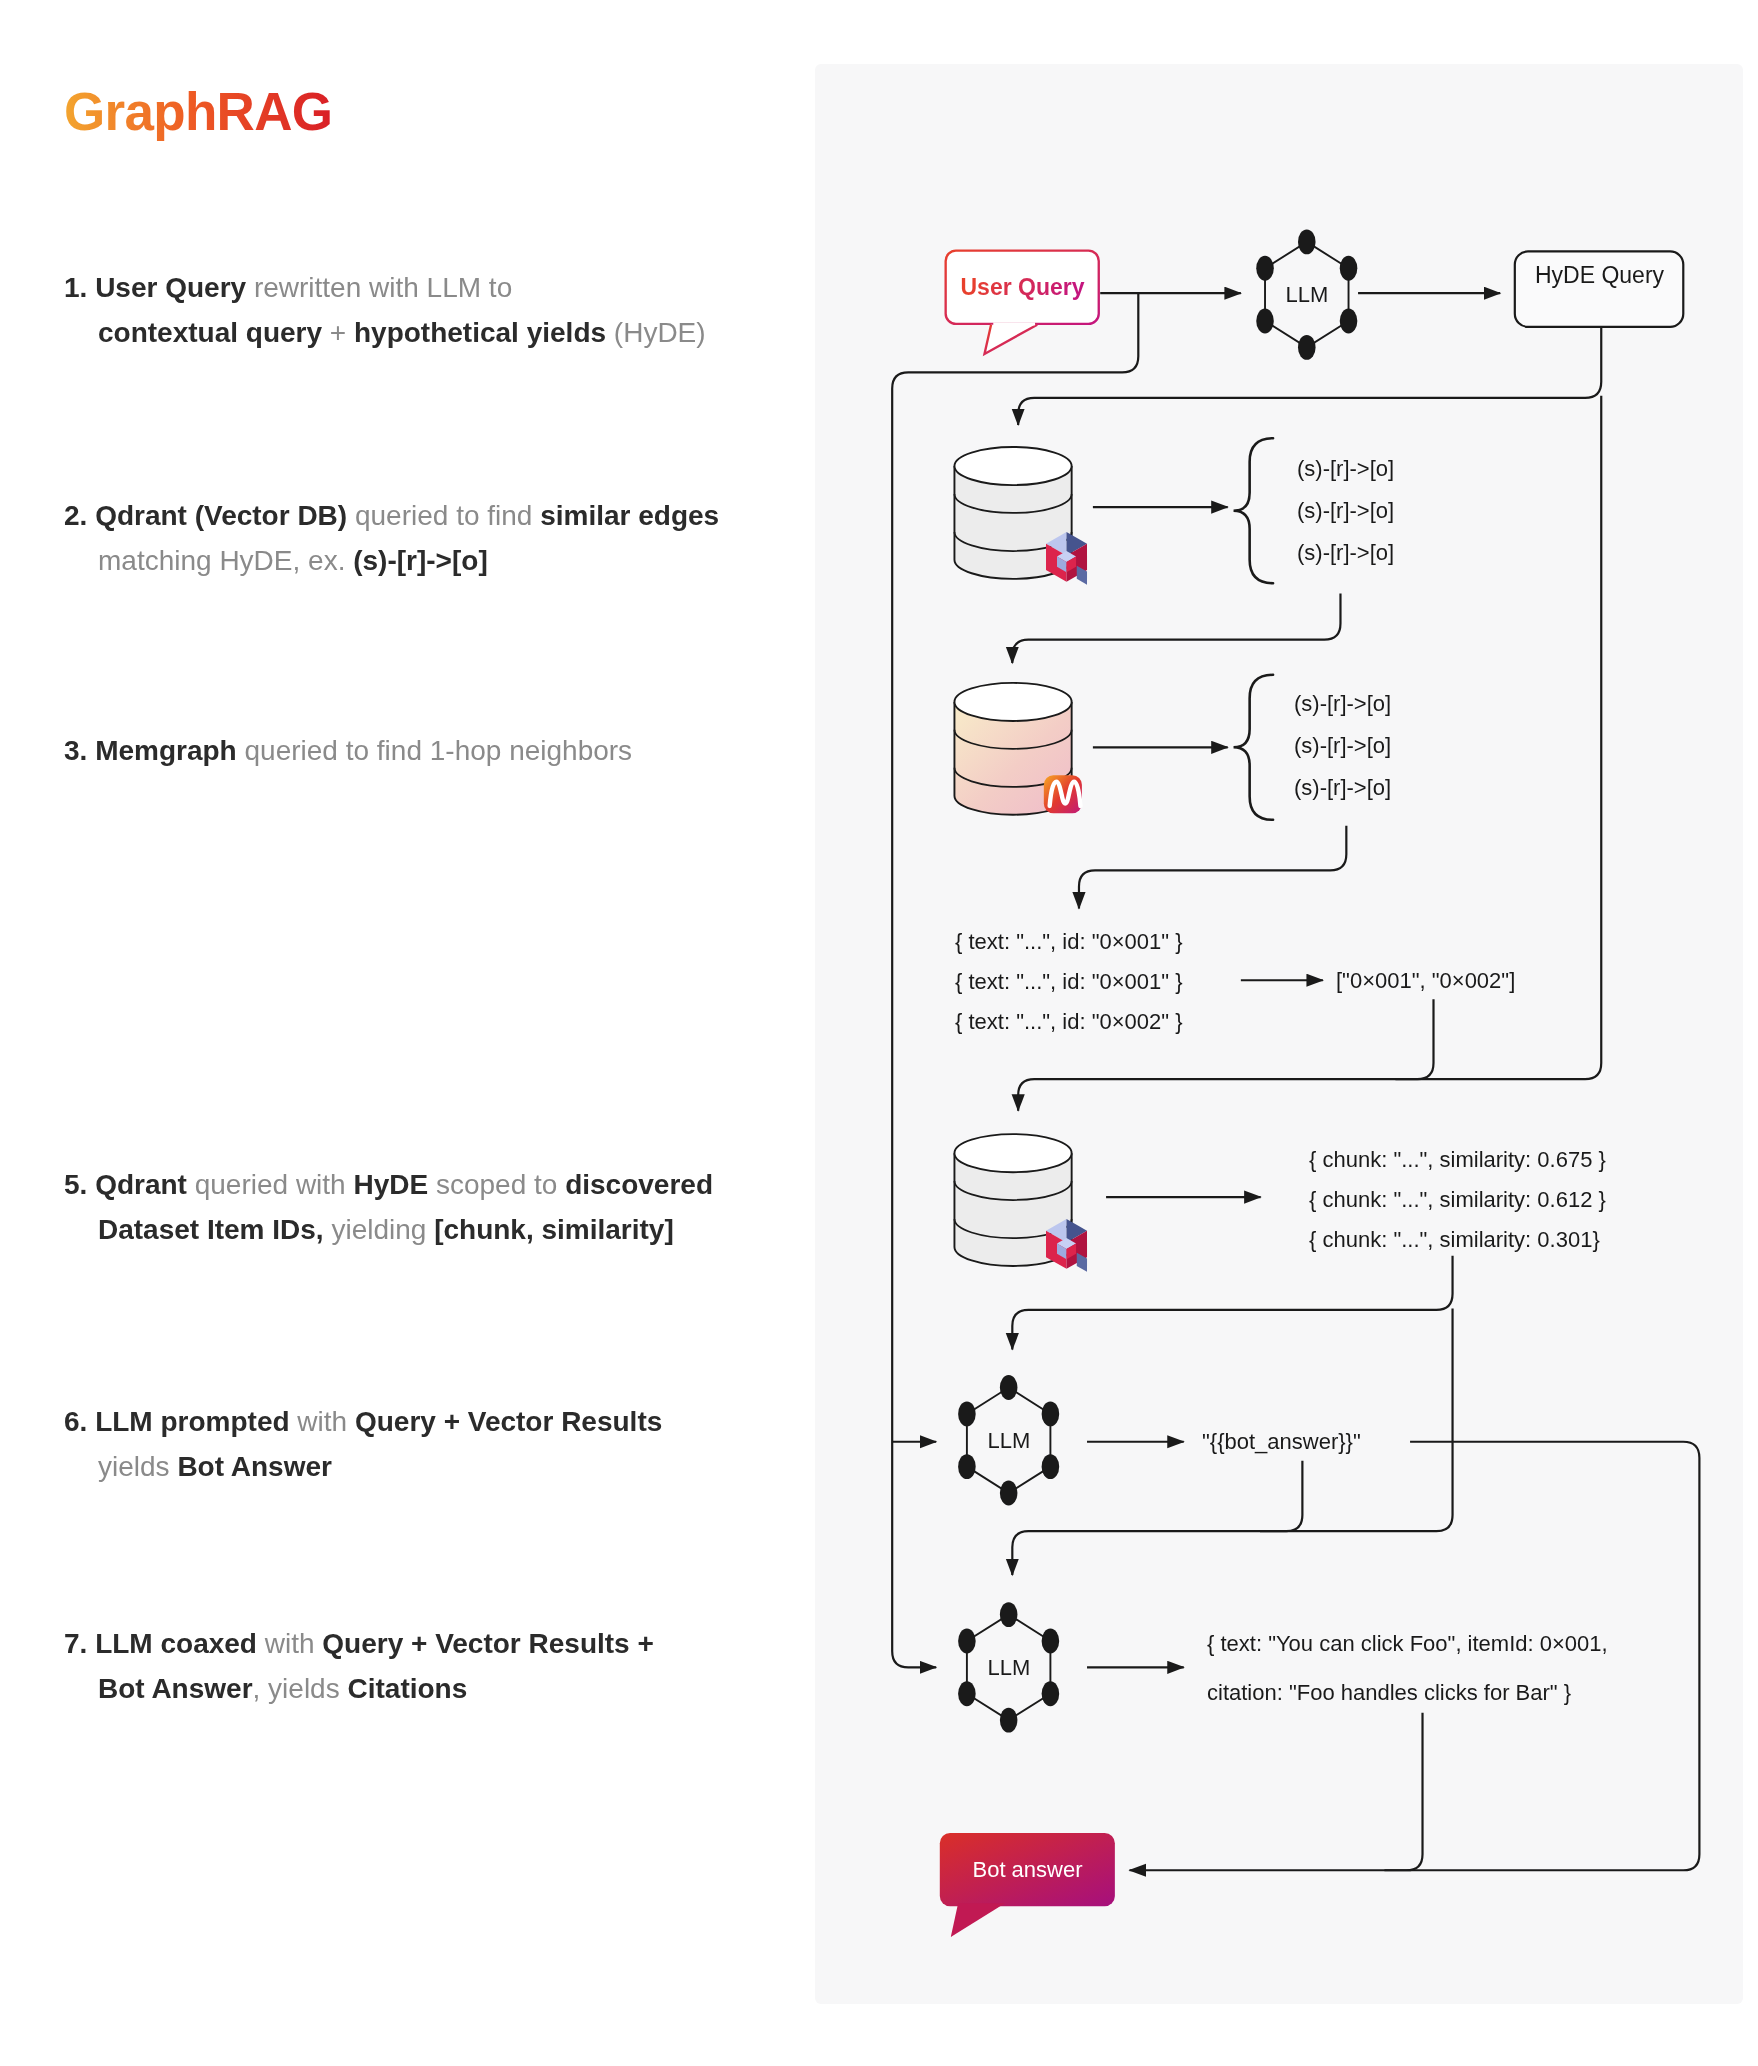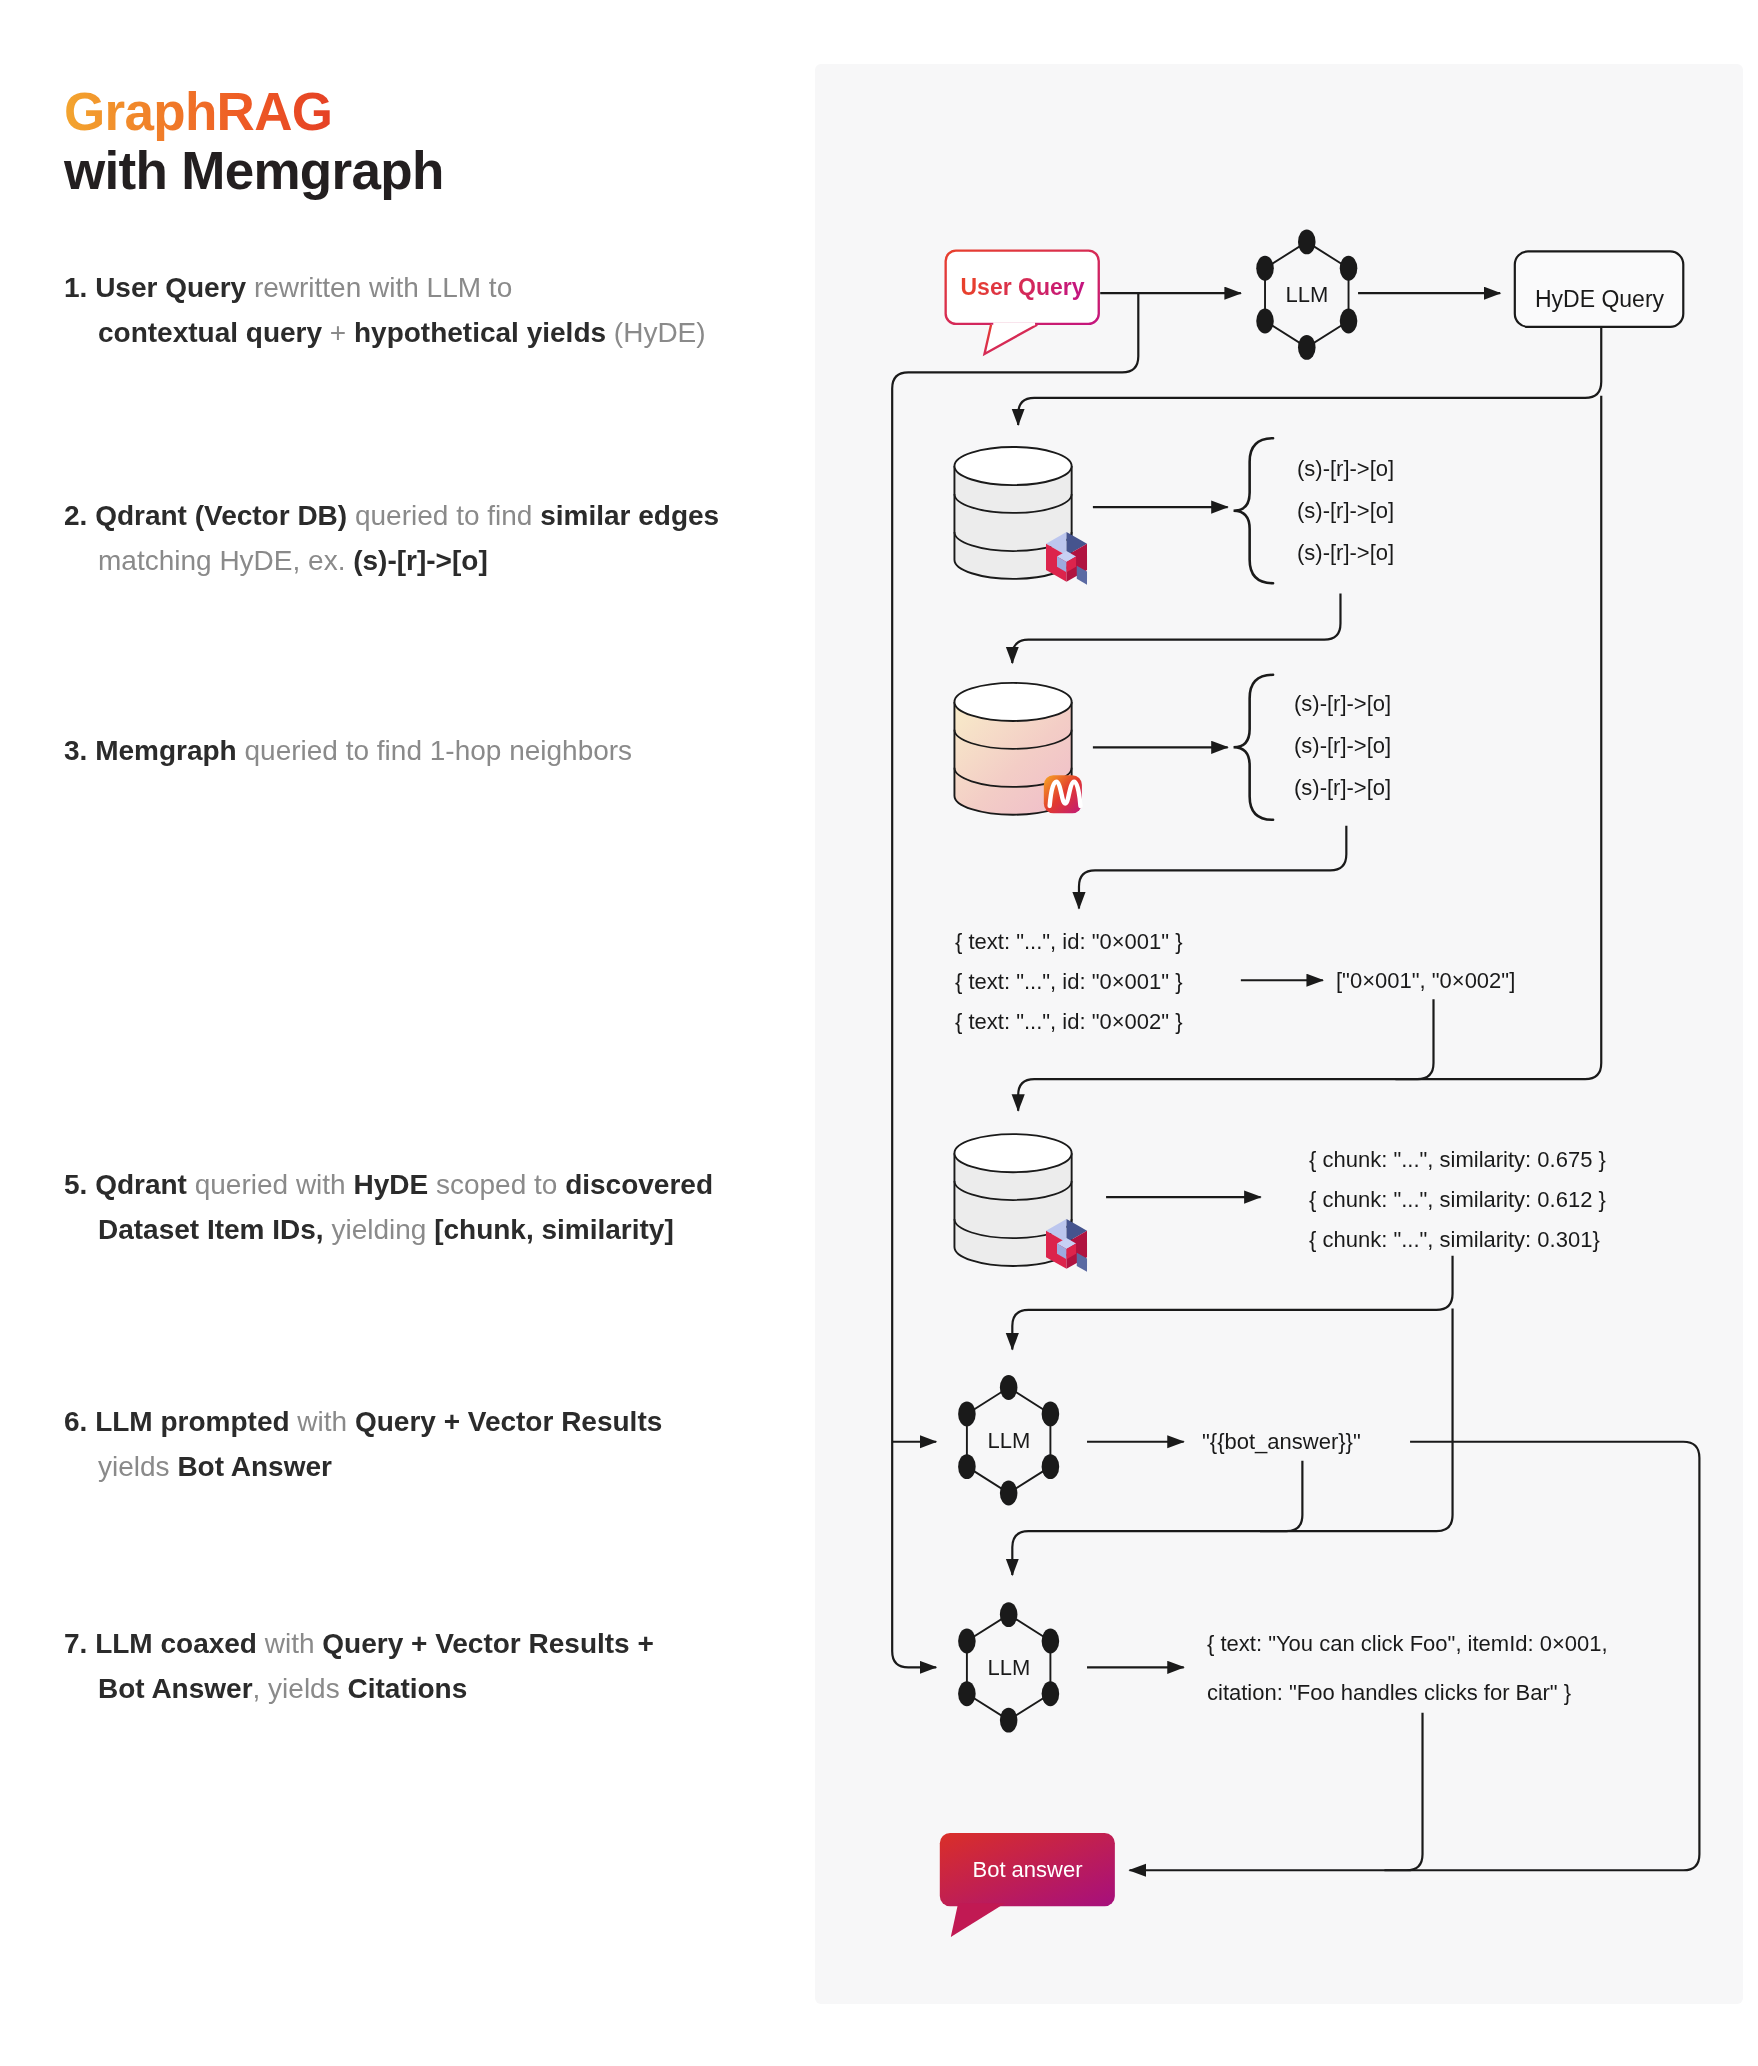--- a/index.html
+++ b/index.html
@@ -37,21 +37,20 @@
 </style>
 </head>
 <body>
 
 <div class="page">
 
   <div class="panel"></div>
 
   <div class="title">
     <div class="grad-text">GraphRAG</div>
-    <div class="l2">with Memgraph</div>
   </div>
 
   <div class="step" style="top:265px">
     <span class="num">1.</span>
     <span class="b">User Query</span><span class="g"> rewritten with LLM to</span><br>
     <span class="b">contextual query</span><span class="g"> + </span><span class="b">hypothetical yields</span><span class="g"> (HyDE)</span>
   </div>
 
   <div class="step" style="top:493px">
     <span class="num">2.</span>
@@ -224,21 +223,21 @@
       <path d="M1308 2598 L1298 2644 L1372 2598 Z" fill="#c11953"></path>
     </g>
   </svg>
 
   <div class="fl center-box" style="left:946px;top:251px;width:153px;height:73px">
     <span class="uq-text">User Query</span>
   </div>
 
   <div class="fl center-box llm-text" style="left:1265px;top:268px;width:84px;height:53px">LLM</div>
 
-  <div class="fl center-box hyde-text" style="left:1515px;top:262px;width:169px;height:75px">HyDE Query</div>
+  <div class="fl center-box hyde-text" style="left:1515px;top:238px;width:169px;height:75px">HyDE Query</div>
 
   <div class="fl rows" style="left:1297px;top:448px">
     <div>(s)-[r]-&gt;[o]</div>
     <div>(s)-[r]-&gt;[o]</div>
     <div>(s)-[r]-&gt;[o]</div>
   </div>
 
   <div class="fl rows" style="left:1294px;top:683px">
     <div>(s)-[r]-&gt;[o]</div>
     <div>(s)-[r]-&gt;[o]</div>

